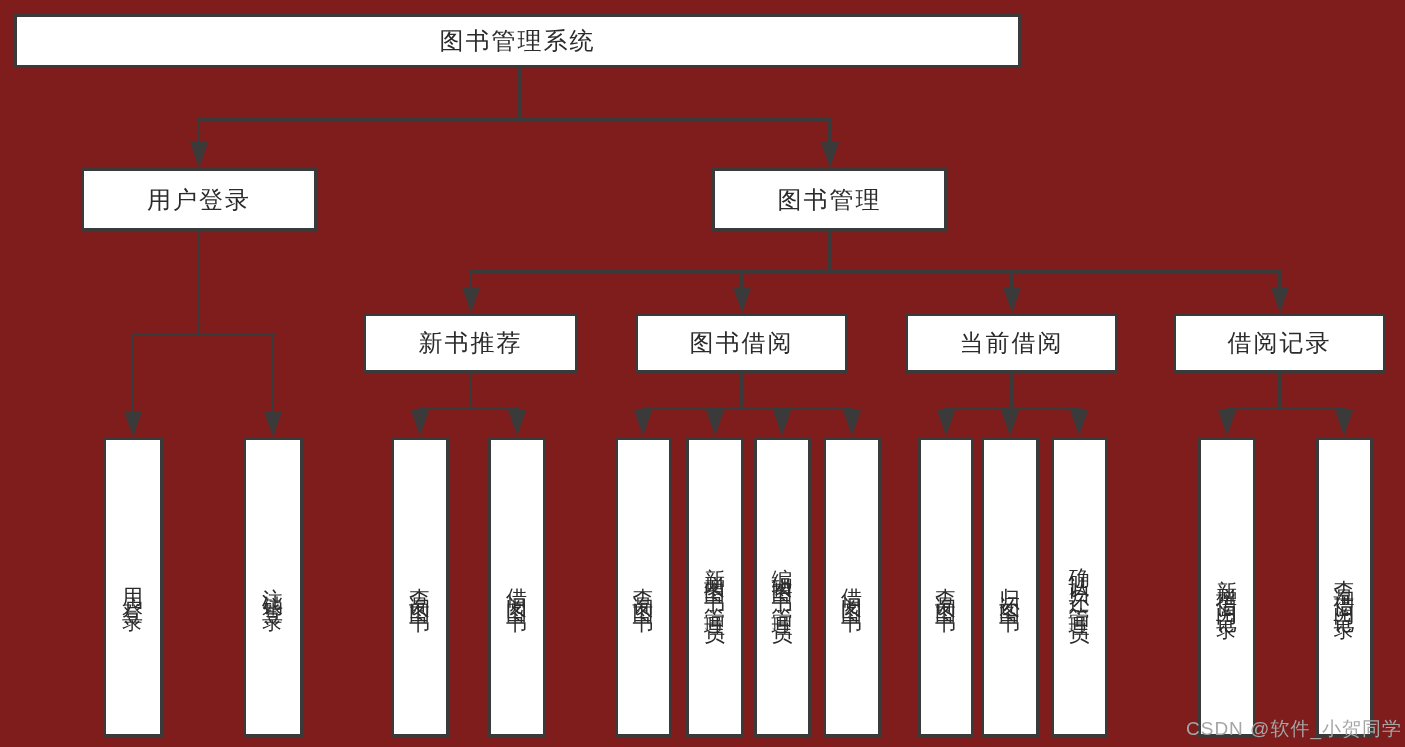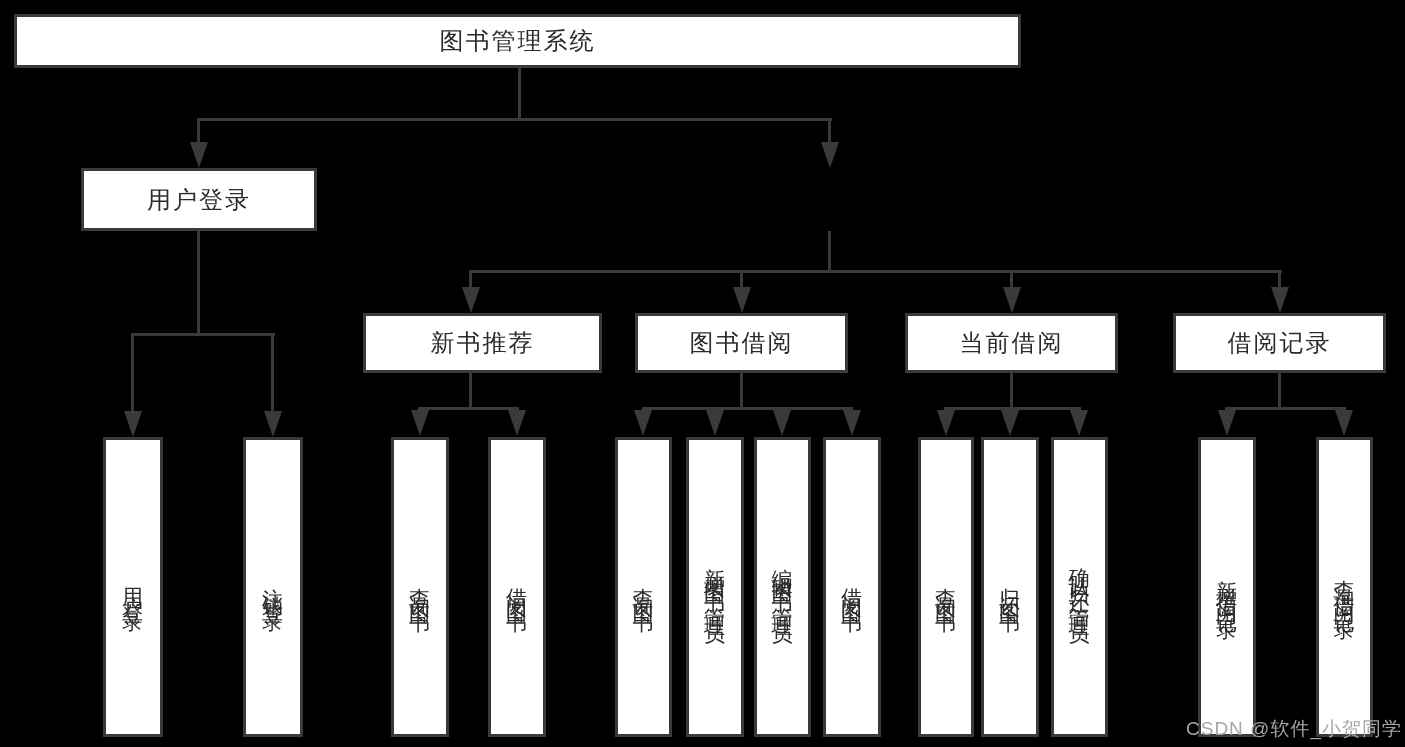--- a/index.html
+++ b/index.html
@@ -1,20 +1,20 @@
 <!DOCTYPE html>
 <html><head>
 <meta charset="utf-8">
 <style>
   html, body { margin: 0; padding: 0; background: #ffffff; }
   #canvas {
     position: relative;
     width: 1405px;
     height: 747px;
-    background: #000000;
+    background: #7f1d1d;
     font-family: "Liberation Sans", sans-serif;
     overflow: hidden;
   }
   .box {
     position: absolute;
     box-sizing: border-box;
     border: 3px solid #3a3a3a;
     background: #ffffff;
     display: flex;
     align-items: center;
@@ -64,40 +64,41 @@
   <div class="box h" style="left:14px;top:14px;width:1007px;height:54px">图书管理系统</div>
 
   <div class="line" style="left:518px;top:68px;width:3px;height:53px"></div>
   <div class="line" style="left:198px;top:118px;width:634px;height:3px"></div>
   <div class="line" style="left:197px;top:118px;width:3px;height:26px"></div>
   <div class="arrow" style="left:190px;top:142px"></div>
   <div class="line" style="left:828px;top:118px;width:3px;height:26px"></div>
   <div class="arrow" style="left:821px;top:142px"></div>
 
   <div class="box h" style="left:81px;top:168px;width:236px;height:63px">用户登录</div>
+  <div class="box h" style="left:712px;top:168px;width:235px;height:63px">图书管理</div>
 
   <div class="line" style="left:197px;top:231px;width:3px;height:105px"></div>
   <div class="line" style="left:131px;top:333px;width:144px;height:3px"></div>
   <div class="line" style="left:131px;top:333px;width:3px;height:79px"></div>
   <div class="arrow" style="left:124px;top:411px"></div>
   <div class="line" style="left:271px;top:333px;width:3px;height:79px"></div>
   <div class="arrow" style="left:264px;top:411px"></div>
 
   <div class="line" style="left:828px;top:231px;width:3px;height:41px"></div>
   <div class="line" style="left:469px;top:270px;width:813px;height:3px"></div>
   <div class="line" style="left:469px;top:270px;width:3px;height:19px"></div>
   <div class="arrow" style="left:462px;top:287px"></div>
   <div class="line" style="left:740px;top:270px;width:3px;height:19px"></div>
   <div class="arrow" style="left:733px;top:287px"></div>
   <div class="line" style="left:1010px;top:270px;width:3px;height:19px"></div>
   <div class="arrow" style="left:1003px;top:287px"></div>
   <div class="line" style="left:1278px;top:270px;width:3px;height:19px"></div>
   <div class="arrow" style="left:1271px;top:287px"></div>
 
-  <div class="box h" style="left:363px;top:313px;width:239px;height:60px">新书推荐</div>
+  <div class="box h" style="left:363px;top:313px;width:215px;height:60px">新书推荐</div>
   <div class="box h" style="left:905px;top:313px;width:213px;height:60px">当前借阅</div>
   <div class="box h" style="left:635px;top:313px;width:213px;height:60px">图书借阅</div>
   <div class="box h" style="left:1173px;top:313px;width:213px;height:60px">借阅记录</div>
 
   <div class="line" style="left:469px;top:373px;width:3px;height:37px"></div>
   <div class="line" style="left:740px;top:373px;width:3px;height:37px"></div>
   <div class="line" style="left:1010px;top:373px;width:3px;height:37px"></div>
   <div class="line" style="left:1278px;top:373px;width:3px;height:37px"></div>
 
   <div class="line" style="left:418px;top:407px;width:101px;height:3px"></div>

